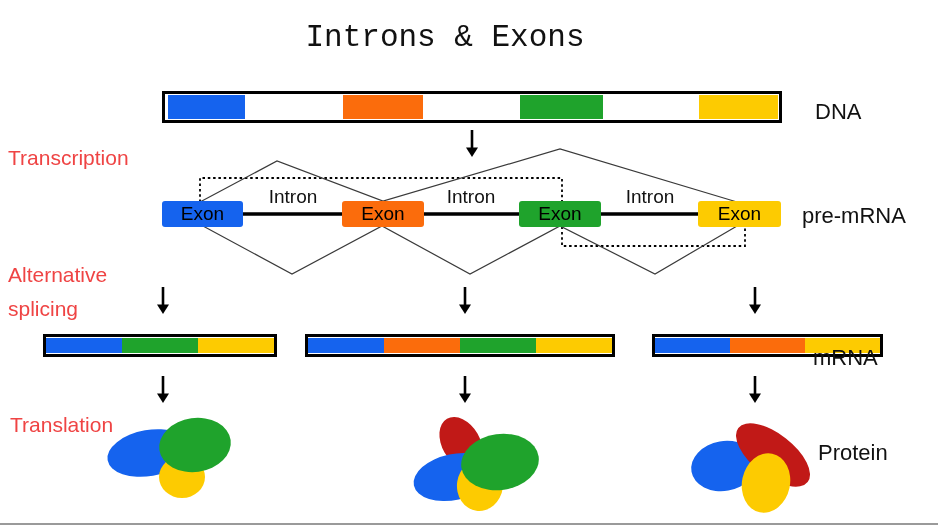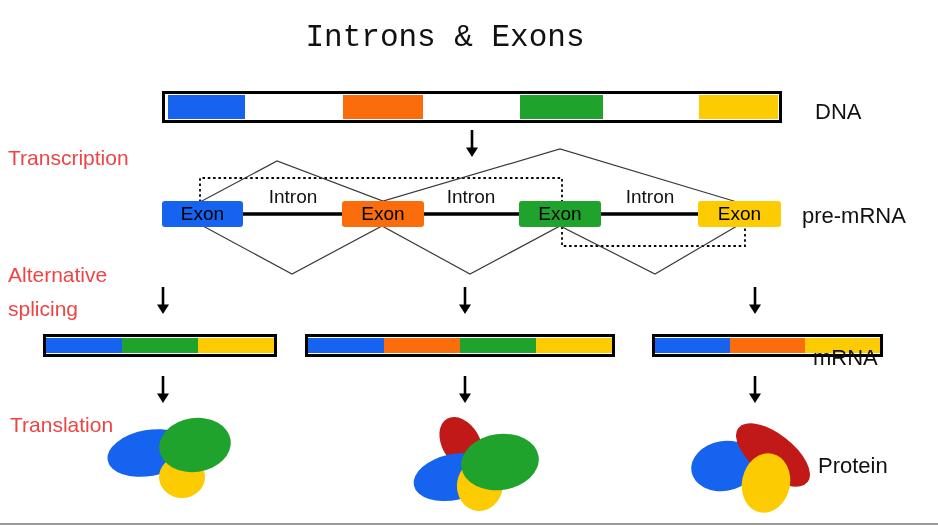--- a/index.html
+++ b/index.html
@@ -106,16 +106,16 @@
       <div class="seg" style="left: 66.6667%; width: 33.3333%; background: rgb(253, 203, 1);"></div>
     </div>
 
   <div class="proc-label" style="left:8px;top:146px;">Transcription</div>
   <div class="proc-label alt-label" style="left:8px;top:258px;">Alternative splicing</div>
   <div class="proc-label" style="left:10px;top:385px;margin-top:28px;">Translation</div>
 
   <div class="side-label" style="left:815px;top:99px;">DNA</div>
   <div class="side-label" style="left:802px;top:203px;">pre-mRNA</div>
   <div class="side-label" style="left:813px;top:309px;margin-top:36px;">mRNA</div>
-  <div class="side-label" style="left:818px;top:453px;text-align:right;">Protein</div>
+  <div class="side-label" style="left:818px;top:440px;text-align:right;">Protein</div>
 
   <div class="bottom-edge"></div>
 </div>
 
 </body></html>

